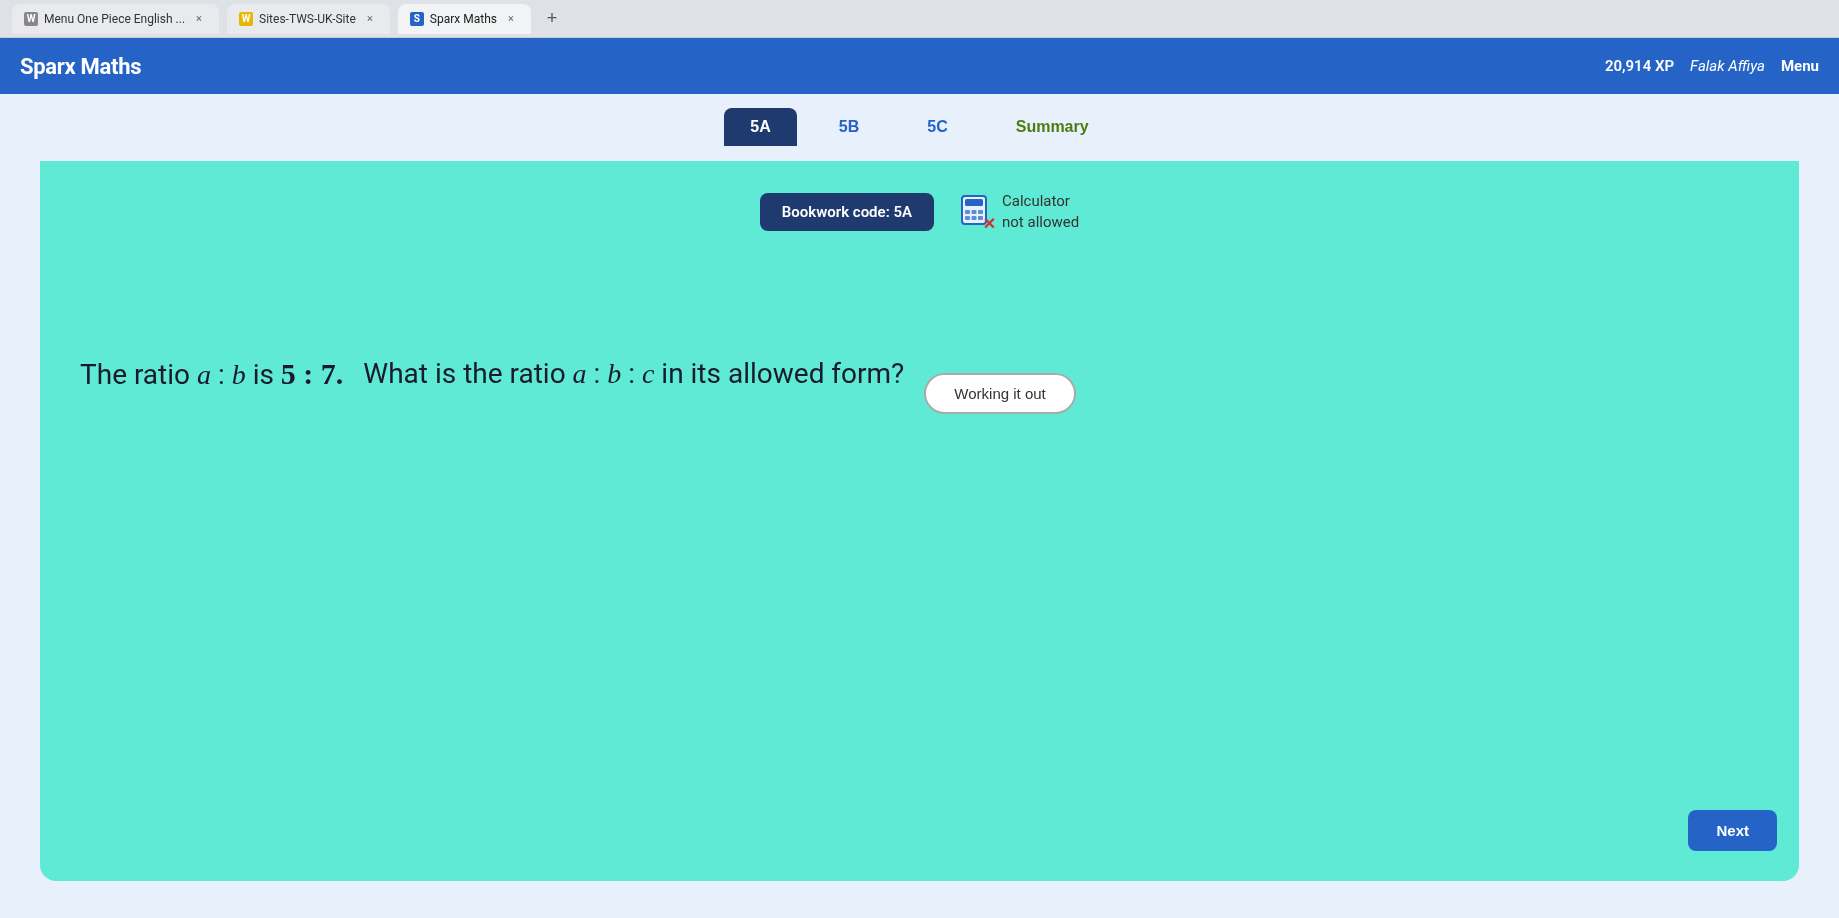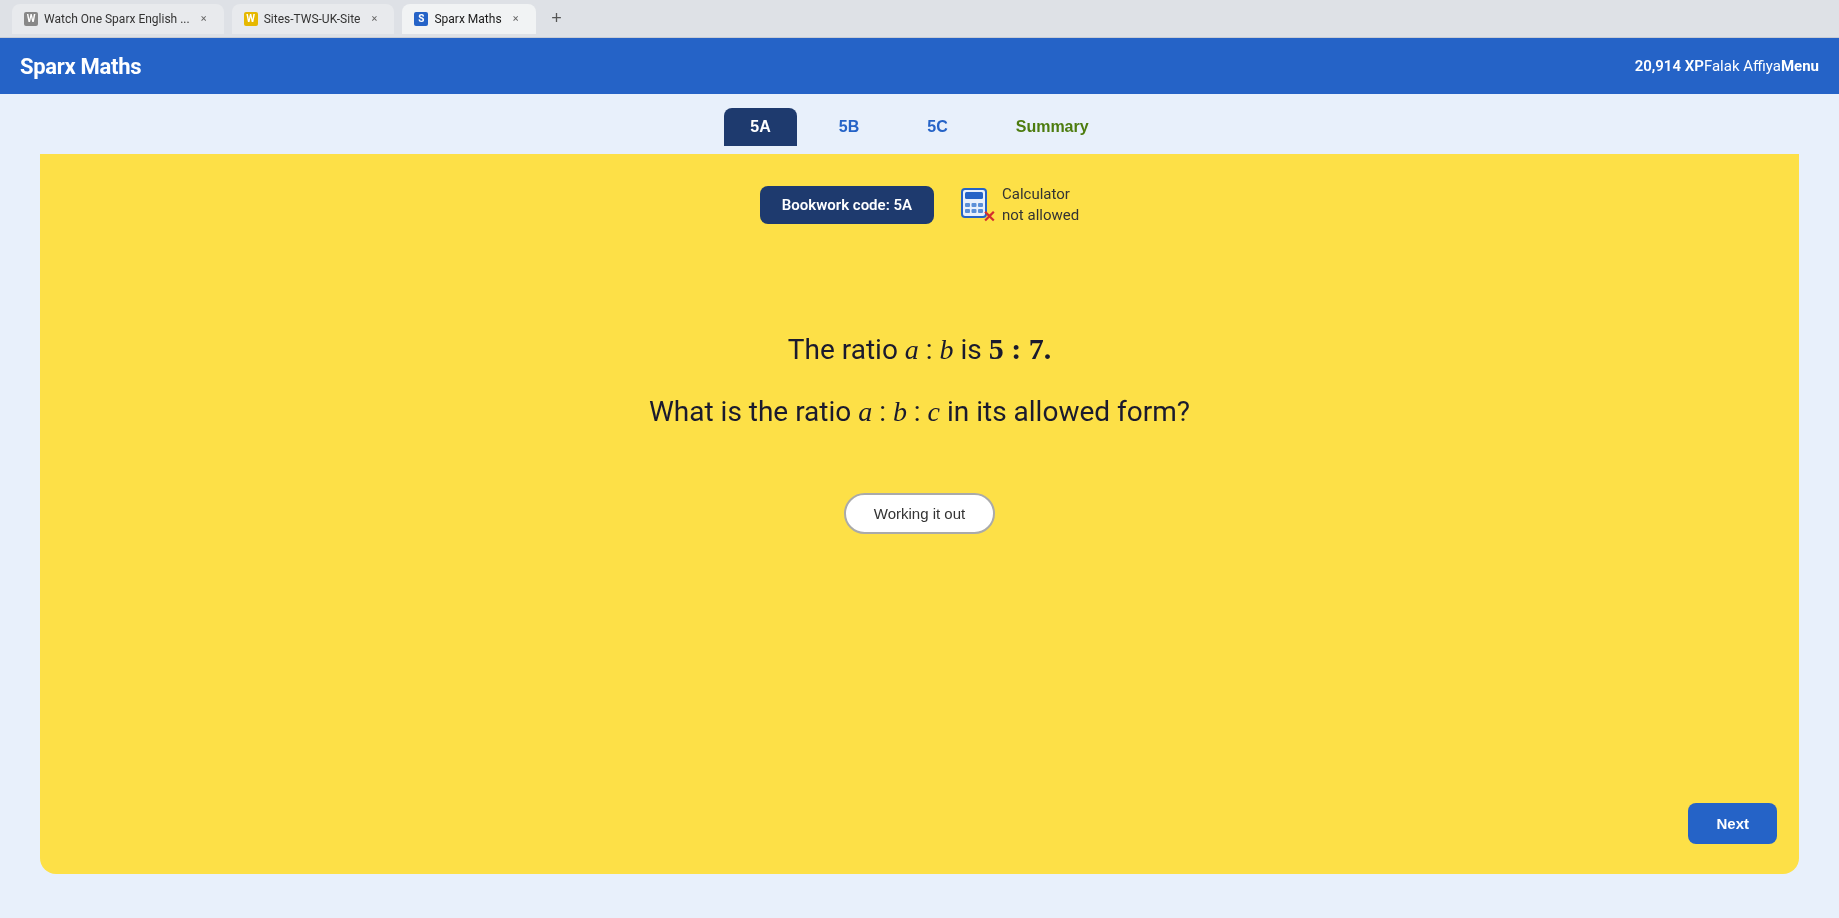--- a/index.html
+++ b/index.html
@@ -83,29 +83,31 @@
     }
     .brand-logo {
       color: white;
       font-size: 22px;
       font-weight: 700;
       letter-spacing: -0.3px;
     }
     .nav-right {
       display: flex;
       align-items: center;
+      gap: 16px;
       color: white;
       font-size: 15px;
     }
     .xp-badge {
       font-weight: 600;
       font-size: 15px;
     }
     .user-name {
       font-size: 15px;
+      font-style: italic;
     }
     .menu-btn {
       font-size: 15px;
       font-weight: 700;
       cursor: pointer;
     }
 
     
     .tabs-row {
       display: flex;
@@ -130,22 +132,22 @@
       color: white;
       border-radius: 8px 8px 0 0;
     }
     .tab-item.summary {
       color: #4d7c0f;
       font-weight: 700;
     }
 
     
     .main-content {
-      margin: 8px 40px;
-      background: #fde047;
+      margin: 15px 40px;
+      background: #5eead4;
       border-radius: 0 0 16px 16px;
       min-height: 720px;
       padding: 30px 40px 40px;
       position: relative;
     }
 
     
     .info-row {
       display: flex;
       align-items: center;
@@ -188,21 +190,21 @@
     }
     .calc-text {
       font-size: 15px;
       color: #333;
       line-height: 1.4;
     }
 
     
     .question-area {
       display: flex;
-      flex-direction: column;
+      flex-direction: row;
       align-items: center;
       gap: 20px;
       padding: 40px 0 30px;
     }
     .math-line {
       font-size: 28px;
       color: #1a1a2e;
       text-align: center;
       line-height: 1.5;
     }
@@ -245,21 +247,21 @@
       font-size: 15px;
       cursor: pointer;
     }
   </style>
 </head>
 <body>
 
 <div class="browser-chrome">
   <div class="tab">
     <div class="tab-favicon" style="background:#888;color:white;">W</div>
-    <span>Watch One Sparx English ...</span>
+    <span>Menu One Piece English ...</span>
     <div class="tab-close">×</div>
   </div>
   <div class="tab">
     <div class="tab-favicon" style="background:#e6b800;color:white;">W</div>
     <span>Sites-TWS-UK-Site</span>
     <div class="tab-close">×</div>
   </div>
   <div class="tab active">
     <div class="tab-favicon" style="background:#2563c7;color:white;font-size:10px;">S</div>
     <span>Sparx Maths</span>

